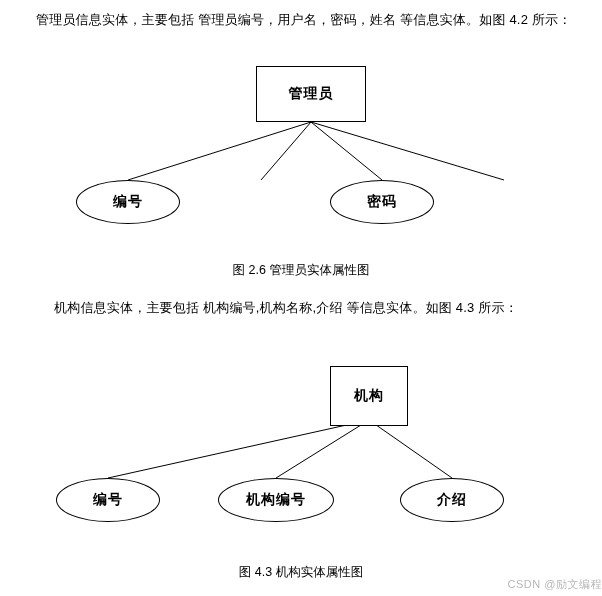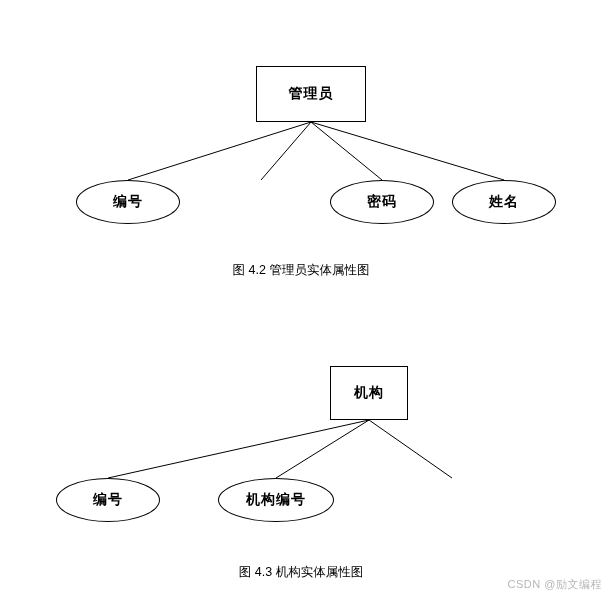--- a/index.html
+++ b/index.html
@@ -82,58 +82,64 @@
     font-size: 11px;
     color: #b7b7b7;
     letter-spacing: 0.5px;
   }
 </style>
 </head>
 <body>
 
 <div class="page">
 
+  <div class="para" id="para1">
+    <span>管理员信息实体，主要包括 管理员编号，用户名，密码，姓名 等信息实体。如图 4.2 所示：</span>
+  </div>
 
   <div class="diagram" id="diagram1">
     <svg class="edges" viewBox="0 0 602 200">
       <line x1="301" y1="64" x2="118" y2="122" stroke="#000" stroke-width="1"></line>
       <line x1="301" y1="64" x2="251" y2="122" stroke="#000" stroke-width="1"></line>
       <line x1="301" y1="64" x2="372" y2="122" stroke="#000" stroke-width="1"></line>
       <line x1="301" y1="64" x2="494" y2="122" stroke="#000" stroke-width="1"></line>
     </svg>
     <div class="node rect" style="left:246px; top:8px; width:110px; height:56px;">
       <span>管理员</span>
     </div>
     <div class="node ellipse" style="left:66px; top:122px; width:104px; height:44px;">
       <span>编号</span>
     </div>
     <div class="node ellipse" style="left:320px; top:122px; width:104px; height:44px;justify-content:center;">
       <span>密码</span>
     </div>
-    <div class="node ellipse" style="left:442px; top:122px; width:104px; height:44px;">
-      <span>姓名</span>
-    </div>
   </div>
 
-  <div class="caption" id="cap1">图 4.2 管理员实体属性图</div>
+  <div class="caption" id="cap1">图 2.6 管理员实体属性图</div>
 
+  <div class="para" id="para2">
+    <span class="indent"></span><span>机构信息实体，主要包括 机构编号,机构名称,介绍 等信息实体。如图 4.3 所示：</span>
+  </div>
 
   <div class="diagram" id="diagram2">
     <svg class="edges" viewBox="0 0 602 200">
       <line x1="359" y1="62" x2="98" y2="120" stroke="#000" stroke-width="1"></line>
       <line x1="359" y1="62" x2="266" y2="120" stroke="#000" stroke-width="1"></line>
       <line x1="359" y1="62" x2="442" y2="120" stroke="#000" stroke-width="1"></line>
     </svg>
-    <div class="node rect" style="left:320px; top:8px; width:78px; height:54px;">
+    <div class="node rect" style="left:320px; top:8px; width:78px; height:60px;">
       <span>机构</span>
     </div>
     <div class="node ellipse" style="left:46px; top:120px; width:104px; height:44px;">
       <span>编号</span>
     </div>
     <div class="node ellipse" style="left:208px; top:120px; width:116px; height:44px;">
       <span>机构编号</span>
+    </div>
+    <div class="node ellipse" style="left:390px; top:120px; width:104px; height:44px;">
+      <span>介绍</span>
     </div>
   </div>
 
   <div class="caption" id="cap2">图 4.3 机构实体属性图</div>
 
   <div class="watermark">CSDN @励文编程</div>
 </div>
 
 </body></html>

